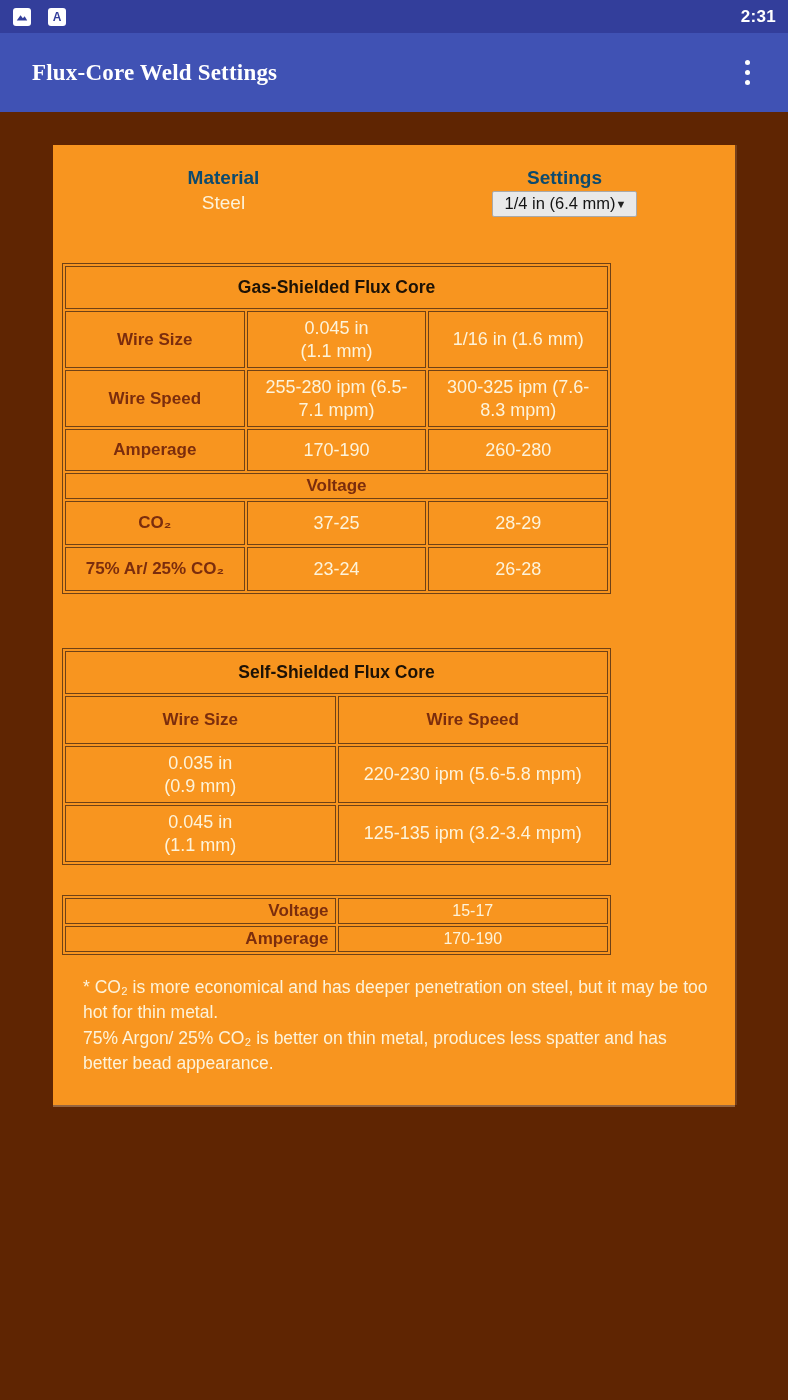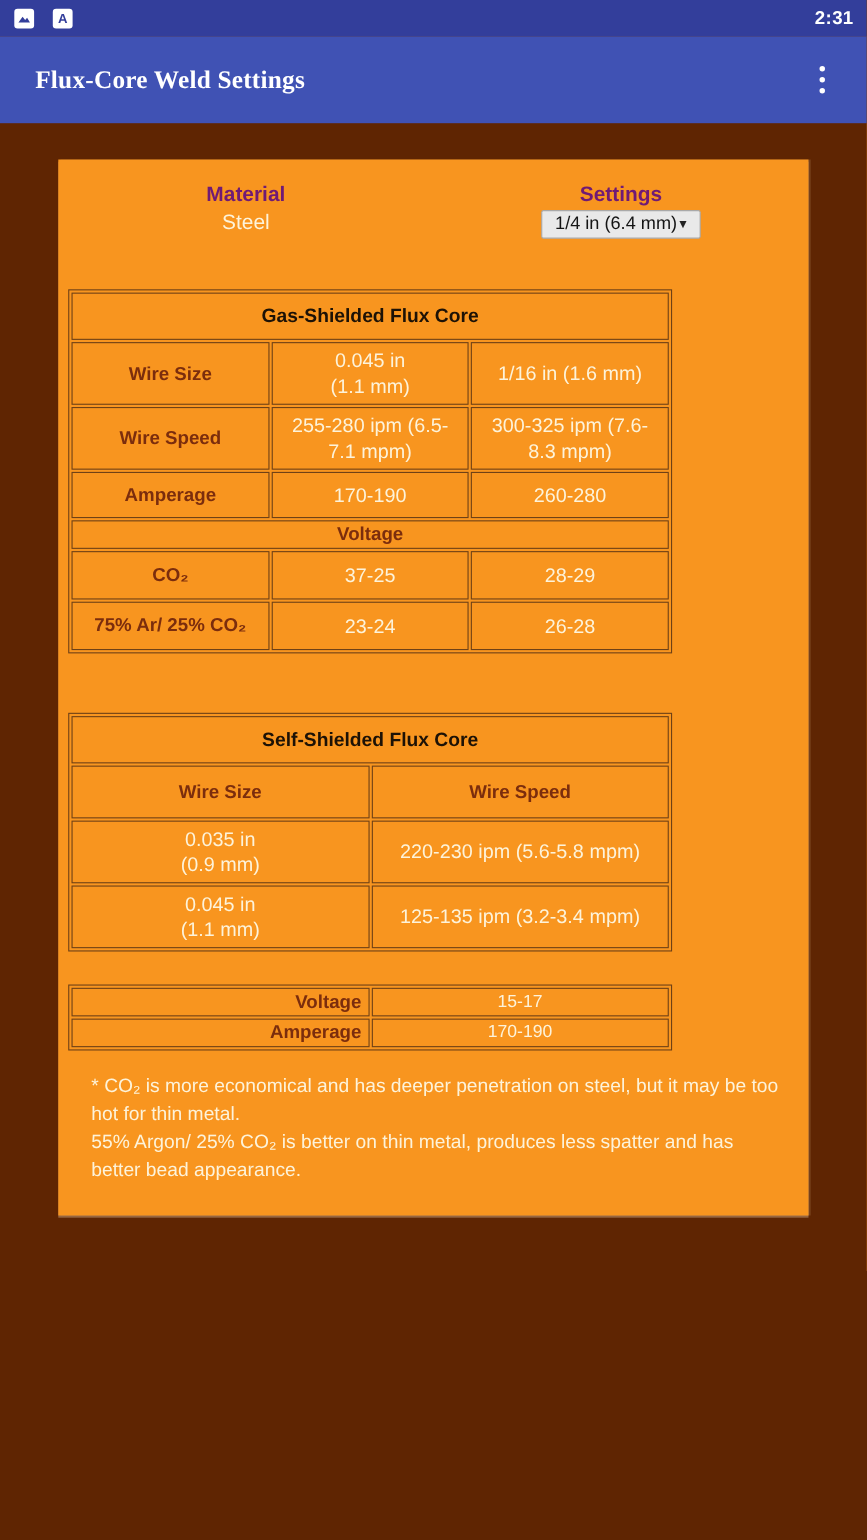--- a/index.html
+++ b/index.html
@@ -69,21 +69,21 @@
   
   .card {
     margin: 33px 53px 0;
     background: #F8951F;
     padding: 16px 0 20px;
     box-shadow: 0 2px 0 rgba(255,220,180,0.35), 2px 0 0 rgba(255,220,180,0.15);
   }
 
   .card-header { display: flex; text-align: center; padding: 4px 0 2px; }
   .card-header .col { width: 50%; }
-  .hdr-label { color: #701a75; font-weight: 700; font-size: 19px; line-height: 25px; }
+  .hdr-label { color: #0c4a6e; font-weight: 700; font-size: 19px; line-height: 25px; }
   .hdr-value { color: #FDF3DA; font-size: 19px; line-height: 26px; }
 
   .select {
     display: inline-flex;
     align-items: center;
     background: #E9E9E9;
     border: 1px solid #A9A9A9;
     border-radius: 2px;
     padding: 2px 10px 3px 12px;
     margin-top: 1px;
@@ -270,15 +270,15 @@
         <td class="val">15-17</td>
       </tr>
       <tr>
         <td class="row-hdr">Amperage</td>
         <td class="val">170-190</td>
       </tr>
     </tbody>
   </table>
 
   <div class="footnote">* CO₂ is more economical and has deeper penetration on steel, but it may be too hot for thin metal.
-55% Argon/ 25% CO₂ is better on thin metal, produces less spatter and has better bead appearance.</div>
+75% Argon/ 25% CO₂ is better on thin metal, produces less spatter and has better bead appearance.</div>
 
 </div>
 
 </body></html>

